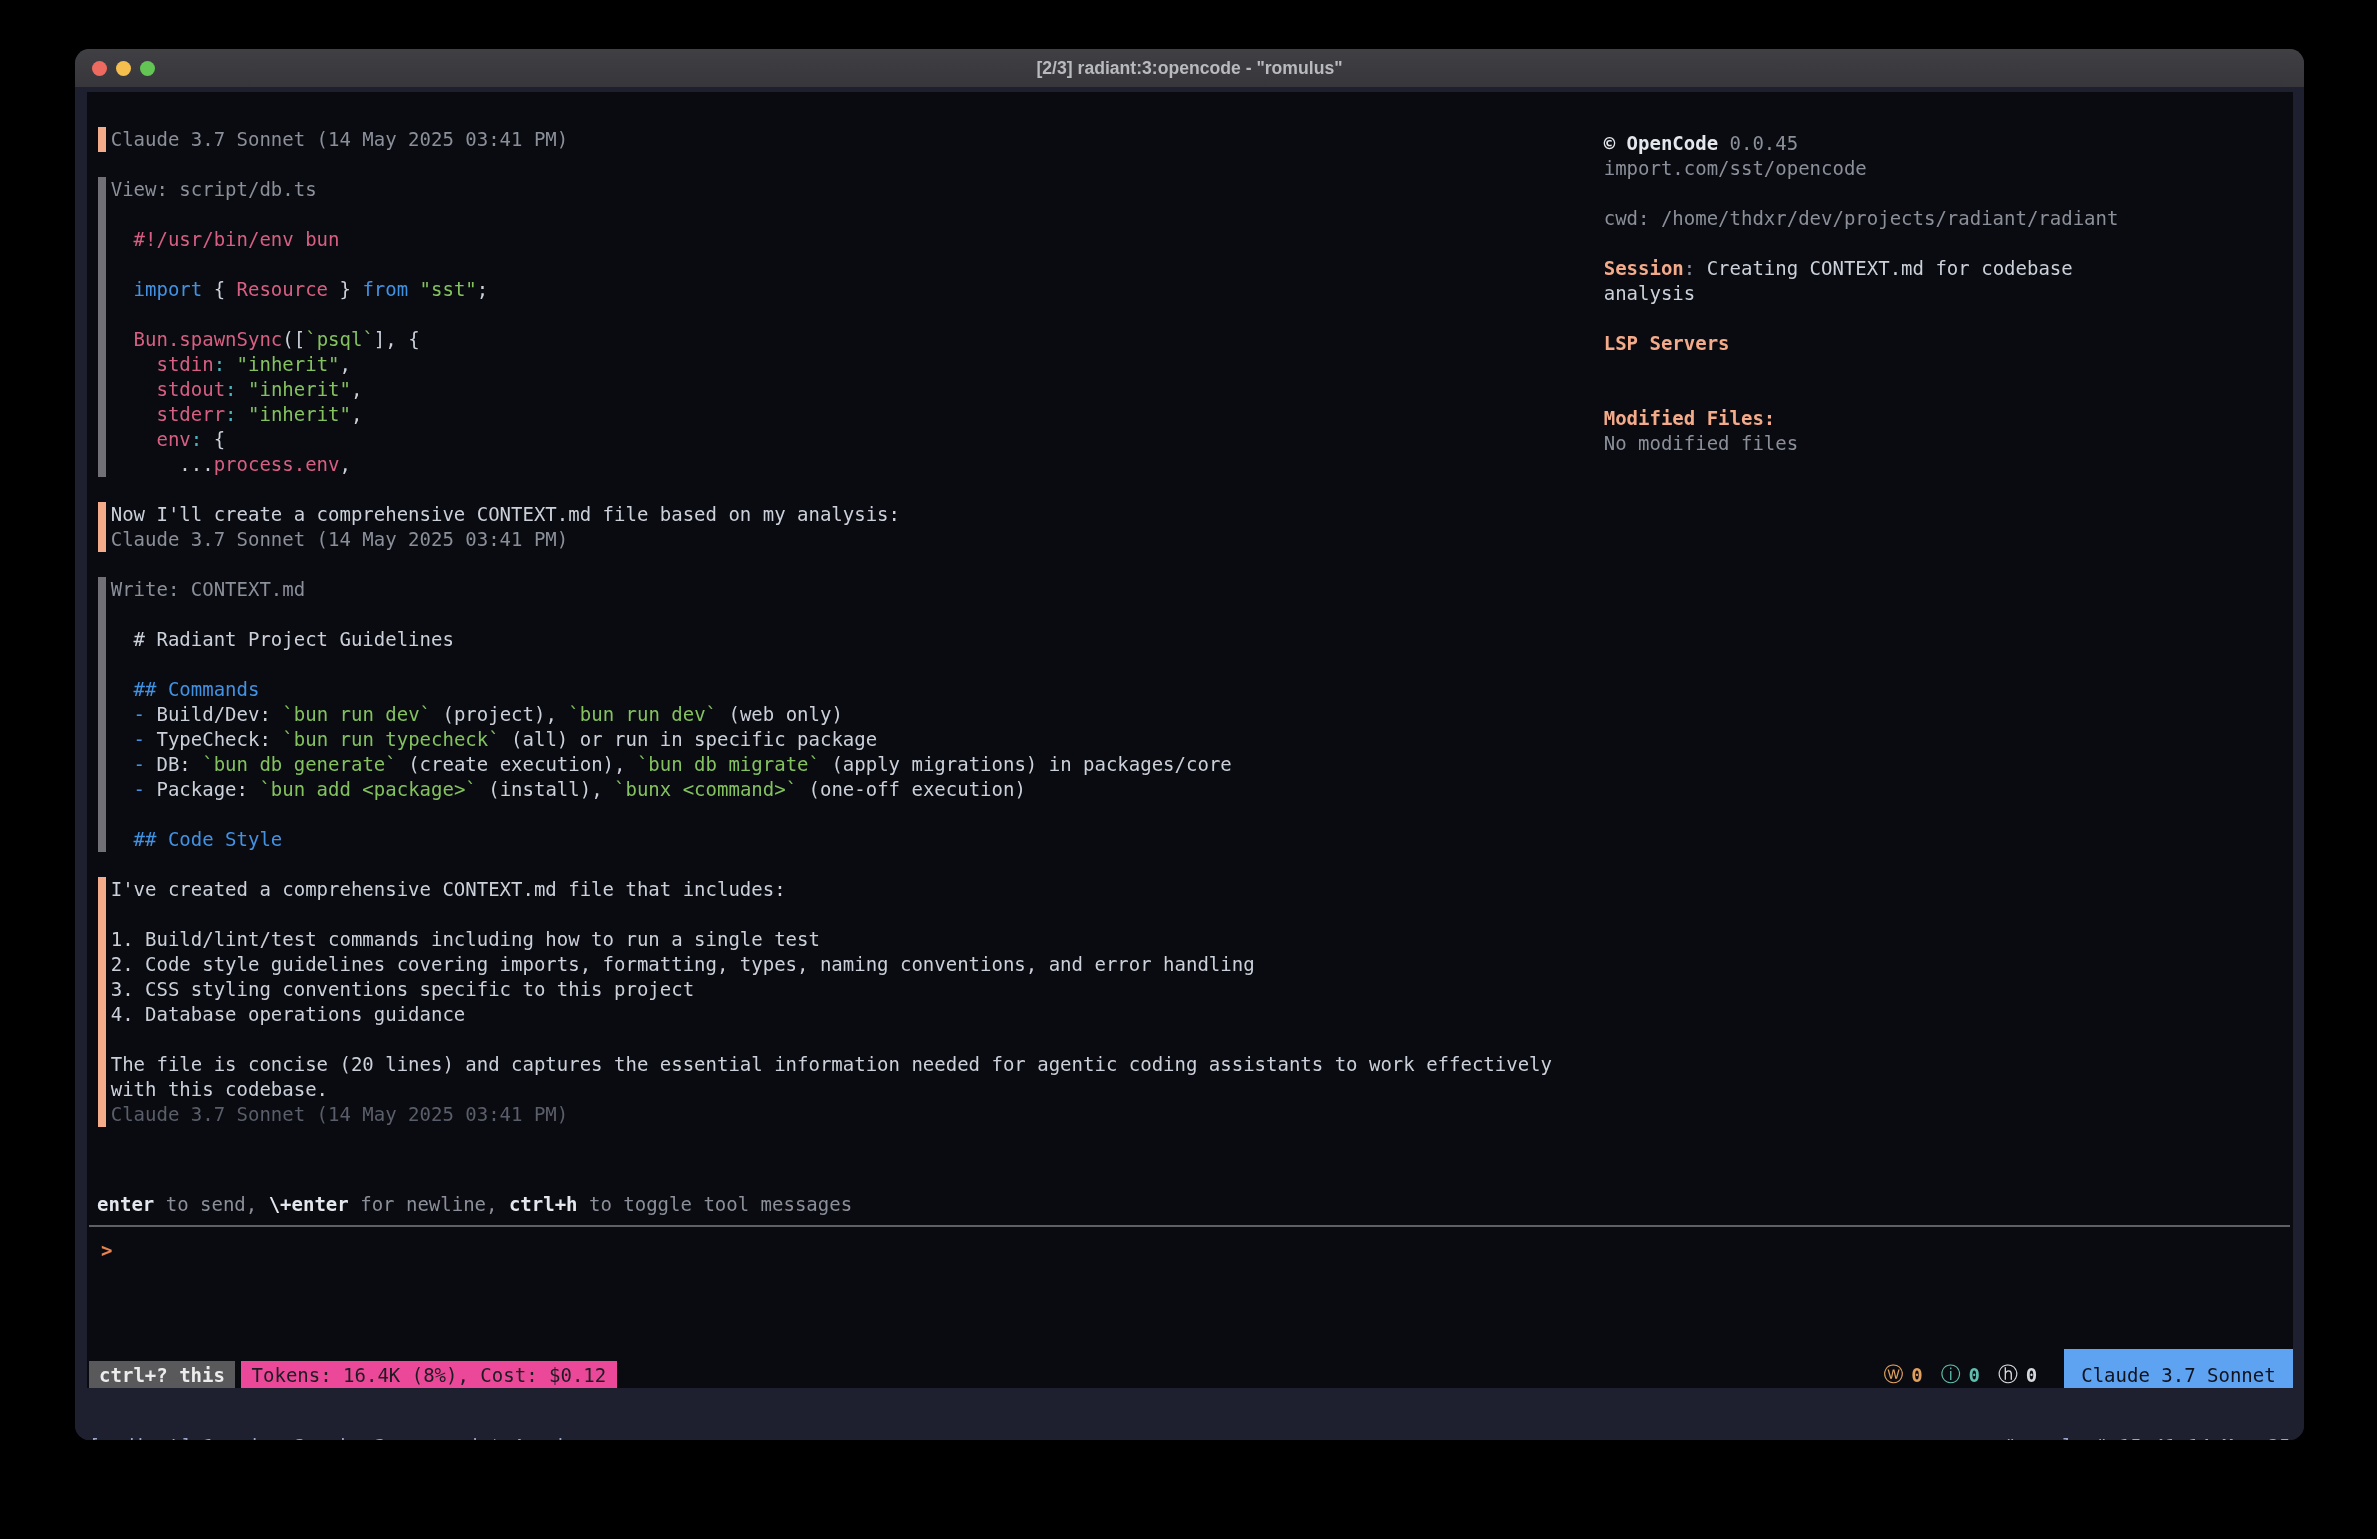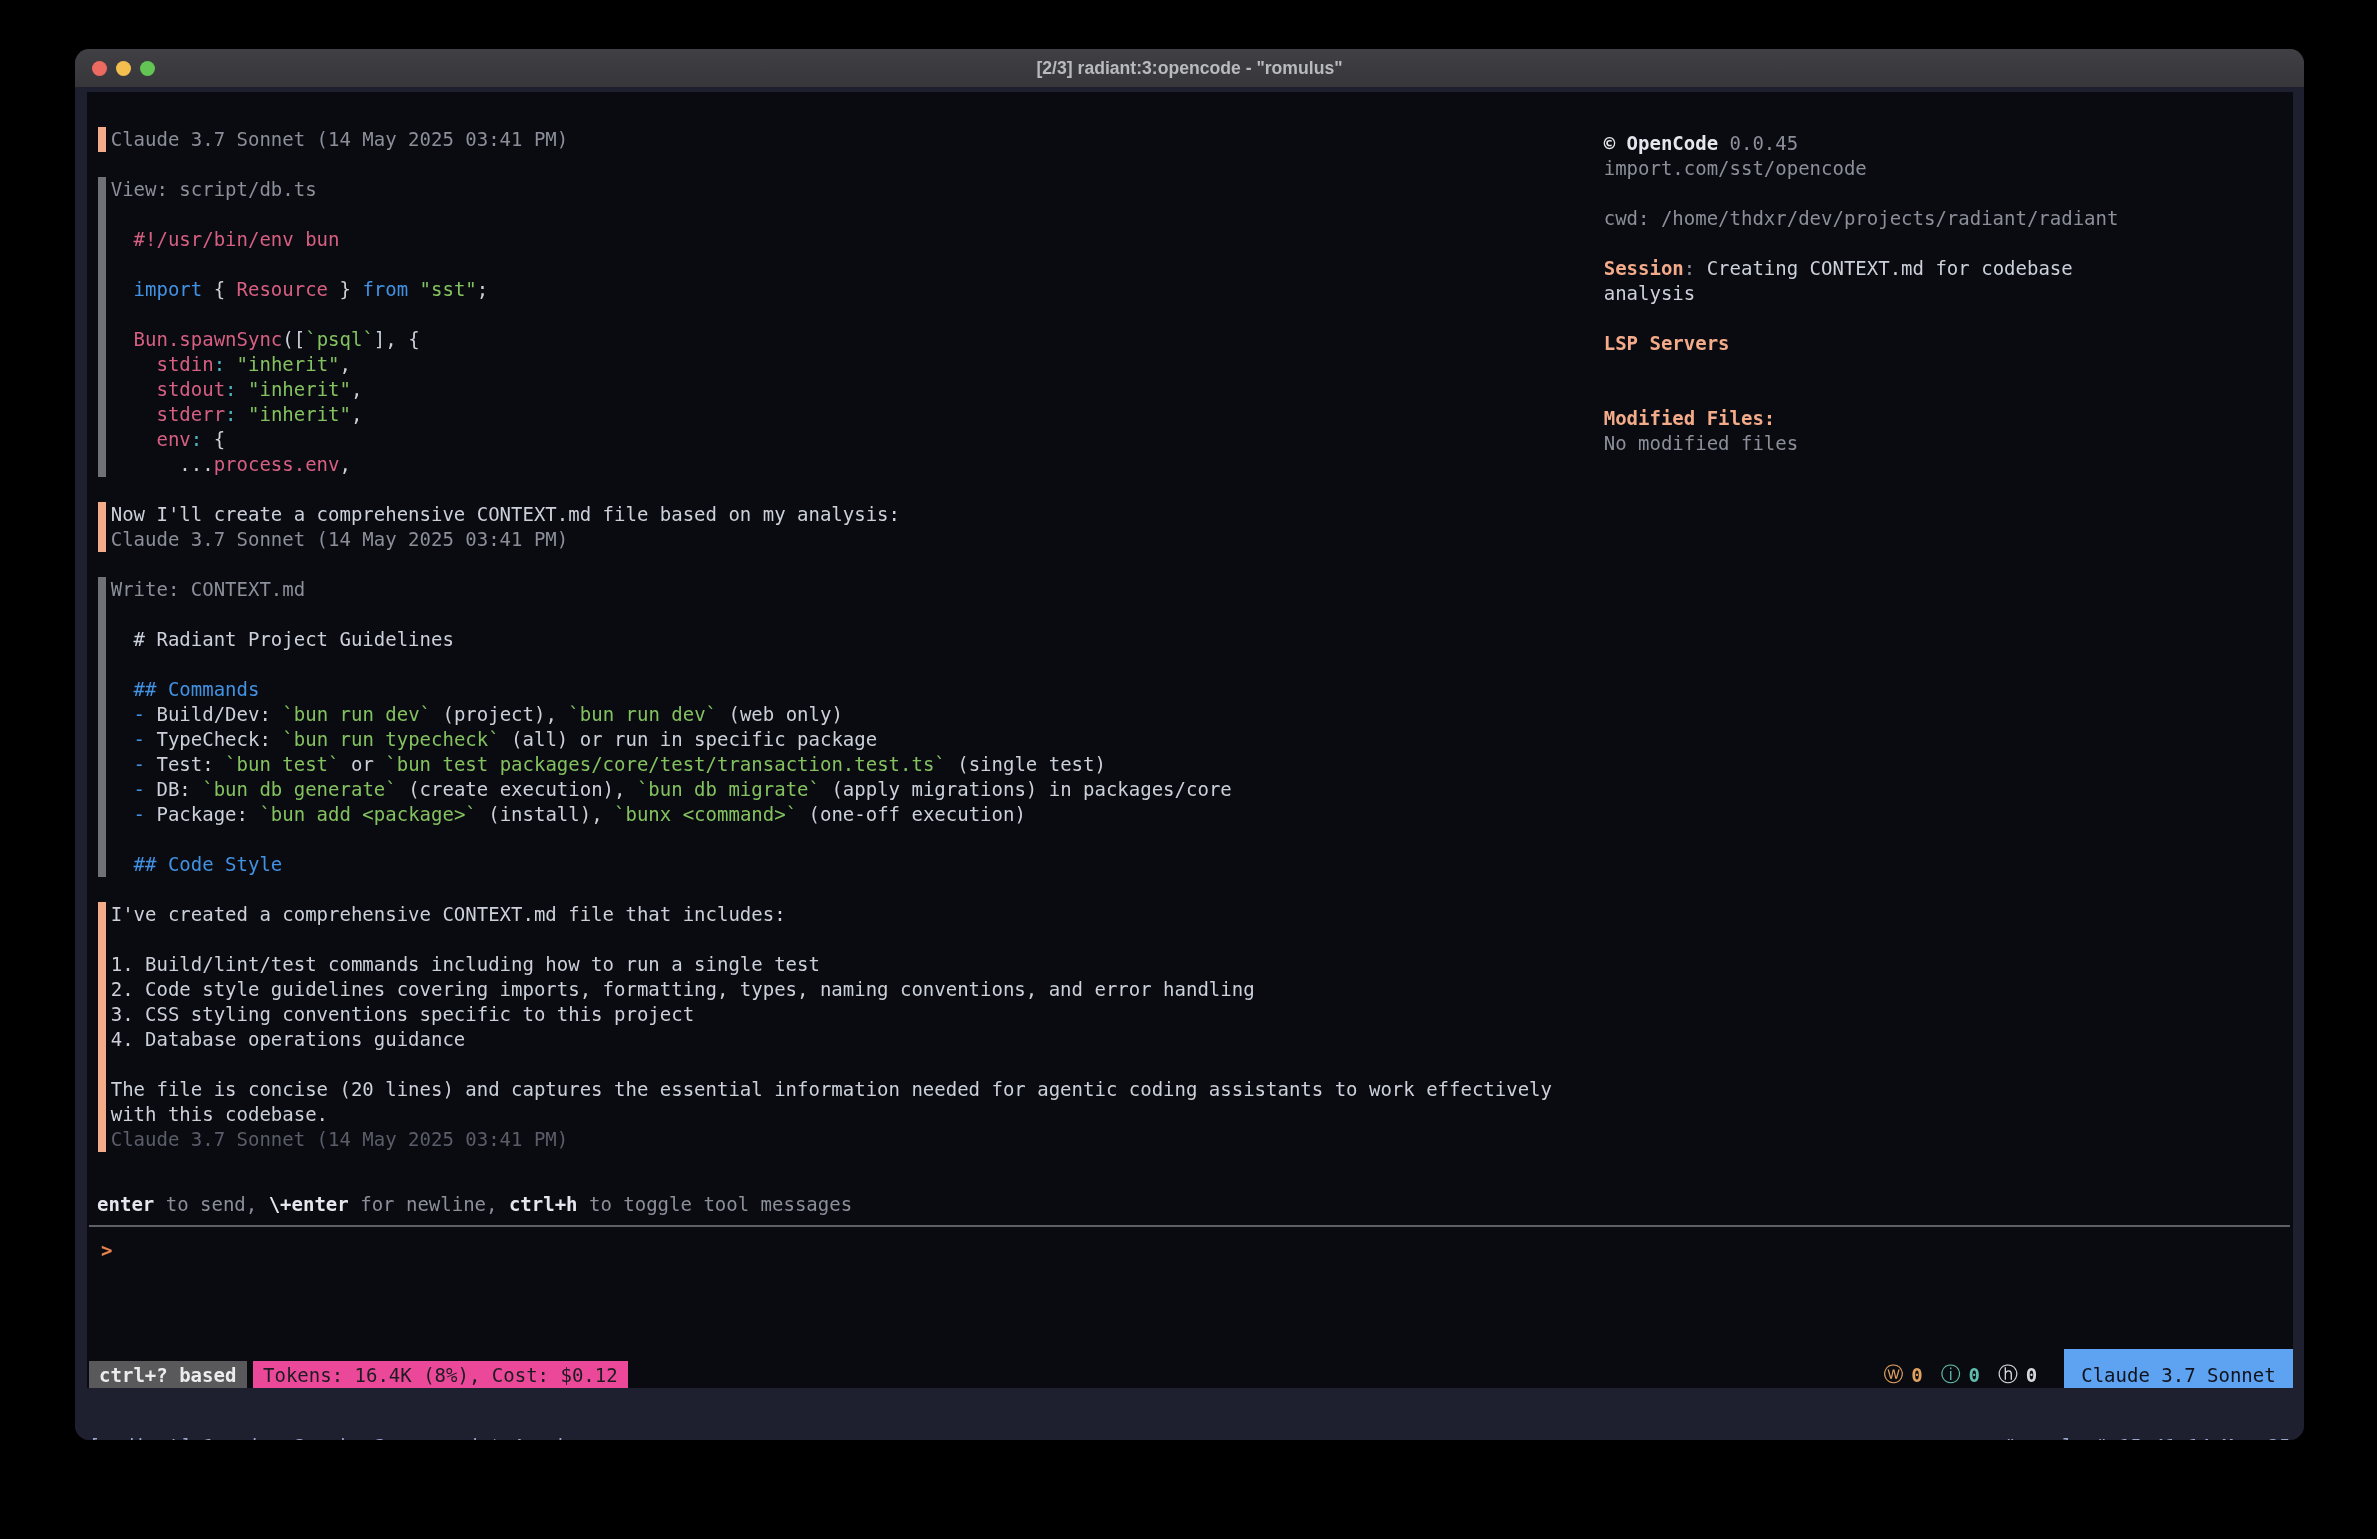--- a/index.html
+++ b/index.html
@@ -95,21 +95,20 @@
               <div class="line"><span class="tk-dim">Claude 3.7 Sonnet (14 May 2025 03:41 PM)</span></div>
             </div>
             <div class="block gray">
               <div class="line"><span class="tk-dim">Write: CONTEXT.md</span></div>
               <div class="line">&nbsp;</div>
               <div class="line"><span class="tk-fg">  # Radiant Project Guidelines</span></div>
               <div class="line">&nbsp;</div>
               <div class="line"><span class="tk-fg">  </span><span class="tk-blue">## Commands</span></div>
               <div class="line"><span class="tk-fg">  </span><span class="tk-blue">- </span><span class="tk-fg">Build/Dev: </span><span class="tk-green">`bun run dev`</span><span class="tk-fg"> (project), </span><span class="tk-green">`bun run dev`</span><span class="tk-fg"> (web only)</span></div>
               <div class="line"><span class="tk-fg">  </span><span class="tk-blue">- </span><span class="tk-fg">TypeCheck: </span><span class="tk-green">`bun run typecheck`</span><span class="tk-fg"> (all) or run in specific package</span></div>
-              <div class="line"><span class="tk-fg">  </span><span class="tk-blue">- </span><span class="tk-fg">Test: </span><span class="tk-green">`bun test`</span><span class="tk-fg"> or </span><span class="tk-green">`bun test packages/core/test/transaction.test.ts`</span><span class="tk-fg"> (single test)</span></div>
               <div class="line"><span class="tk-fg">  </span><span class="tk-blue">- </span><span class="tk-fg">DB: </span><span class="tk-green">`bun db generate`</span><span class="tk-fg"> (create execution), </span><span class="tk-green">`bun db migrate`</span><span class="tk-fg"> (apply migrations) in packages/core</span></div>
               <div class="line"><span class="tk-fg">  </span><span class="tk-blue">- </span><span class="tk-fg">Package: </span><span class="tk-green">`bun add &lt;package&gt;`</span><span class="tk-fg"> (install), </span><span class="tk-green">`bunx &lt;command&gt;`</span><span class="tk-fg"> (one-off execution)</span></div>
               <div class="line">&nbsp;</div>
               <div class="line"><span class="tk-fg">  </span><span class="tk-blue">## Code Style</span></div>
             </div>
             <div class="block">
               <div class="line"><span class="tk-fg">I've created a comprehensive CONTEXT.md file that includes:</span></div>
               <div class="line">&nbsp;</div>
               <div class="line"><span class="tk-fg">1. Build/lint/test commands including how to run a single test</span></div>
               <div class="line"><span class="tk-fg">2. Code style guidelines covering imports, formatting, types, naming conventions, and error handling</span></div>
@@ -140,21 +139,21 @@
         <div class="hint" id="hint">
             <div class="line"><span class="tk-boldw">enter</span><span class="tk-dim"> to send, </span><span class="tk-boldw">\+enter</span><span class="tk-dim"> for newline, </span><span class="tk-boldw">ctrl+h</span><span class="tk-dim"> to toggle tool messages</span></div>
           </div>
         <div class="divider"></div>
 
         <div class="promptrow">
           <div class="line">&gt;</div>
         </div>
 
         <div class="statusbar">
-          <span class="chip help">ctrl+? based</span>
+          <span class="chip help">ctrl+? this</span>
           <span class="chip tokens">Tokens: 16.4K (8%), Cost: $0.12</span>
           <span class="counters" id="counters">
               <span class="counter c-orange"><span class="glyph">ⓦ</span><span class="val">0</span></span>
               <span class="counter c-teal"><span class="glyph">ⓘ</span><span class="val">0</span></span>
               <span class="counter c-white"><span class="glyph">ⓗ</span><span class="val">0</span></span>
             </span>
           <span class="badge">Claude 3.7 Sonnet</span>
         </div>
       </div>
 

